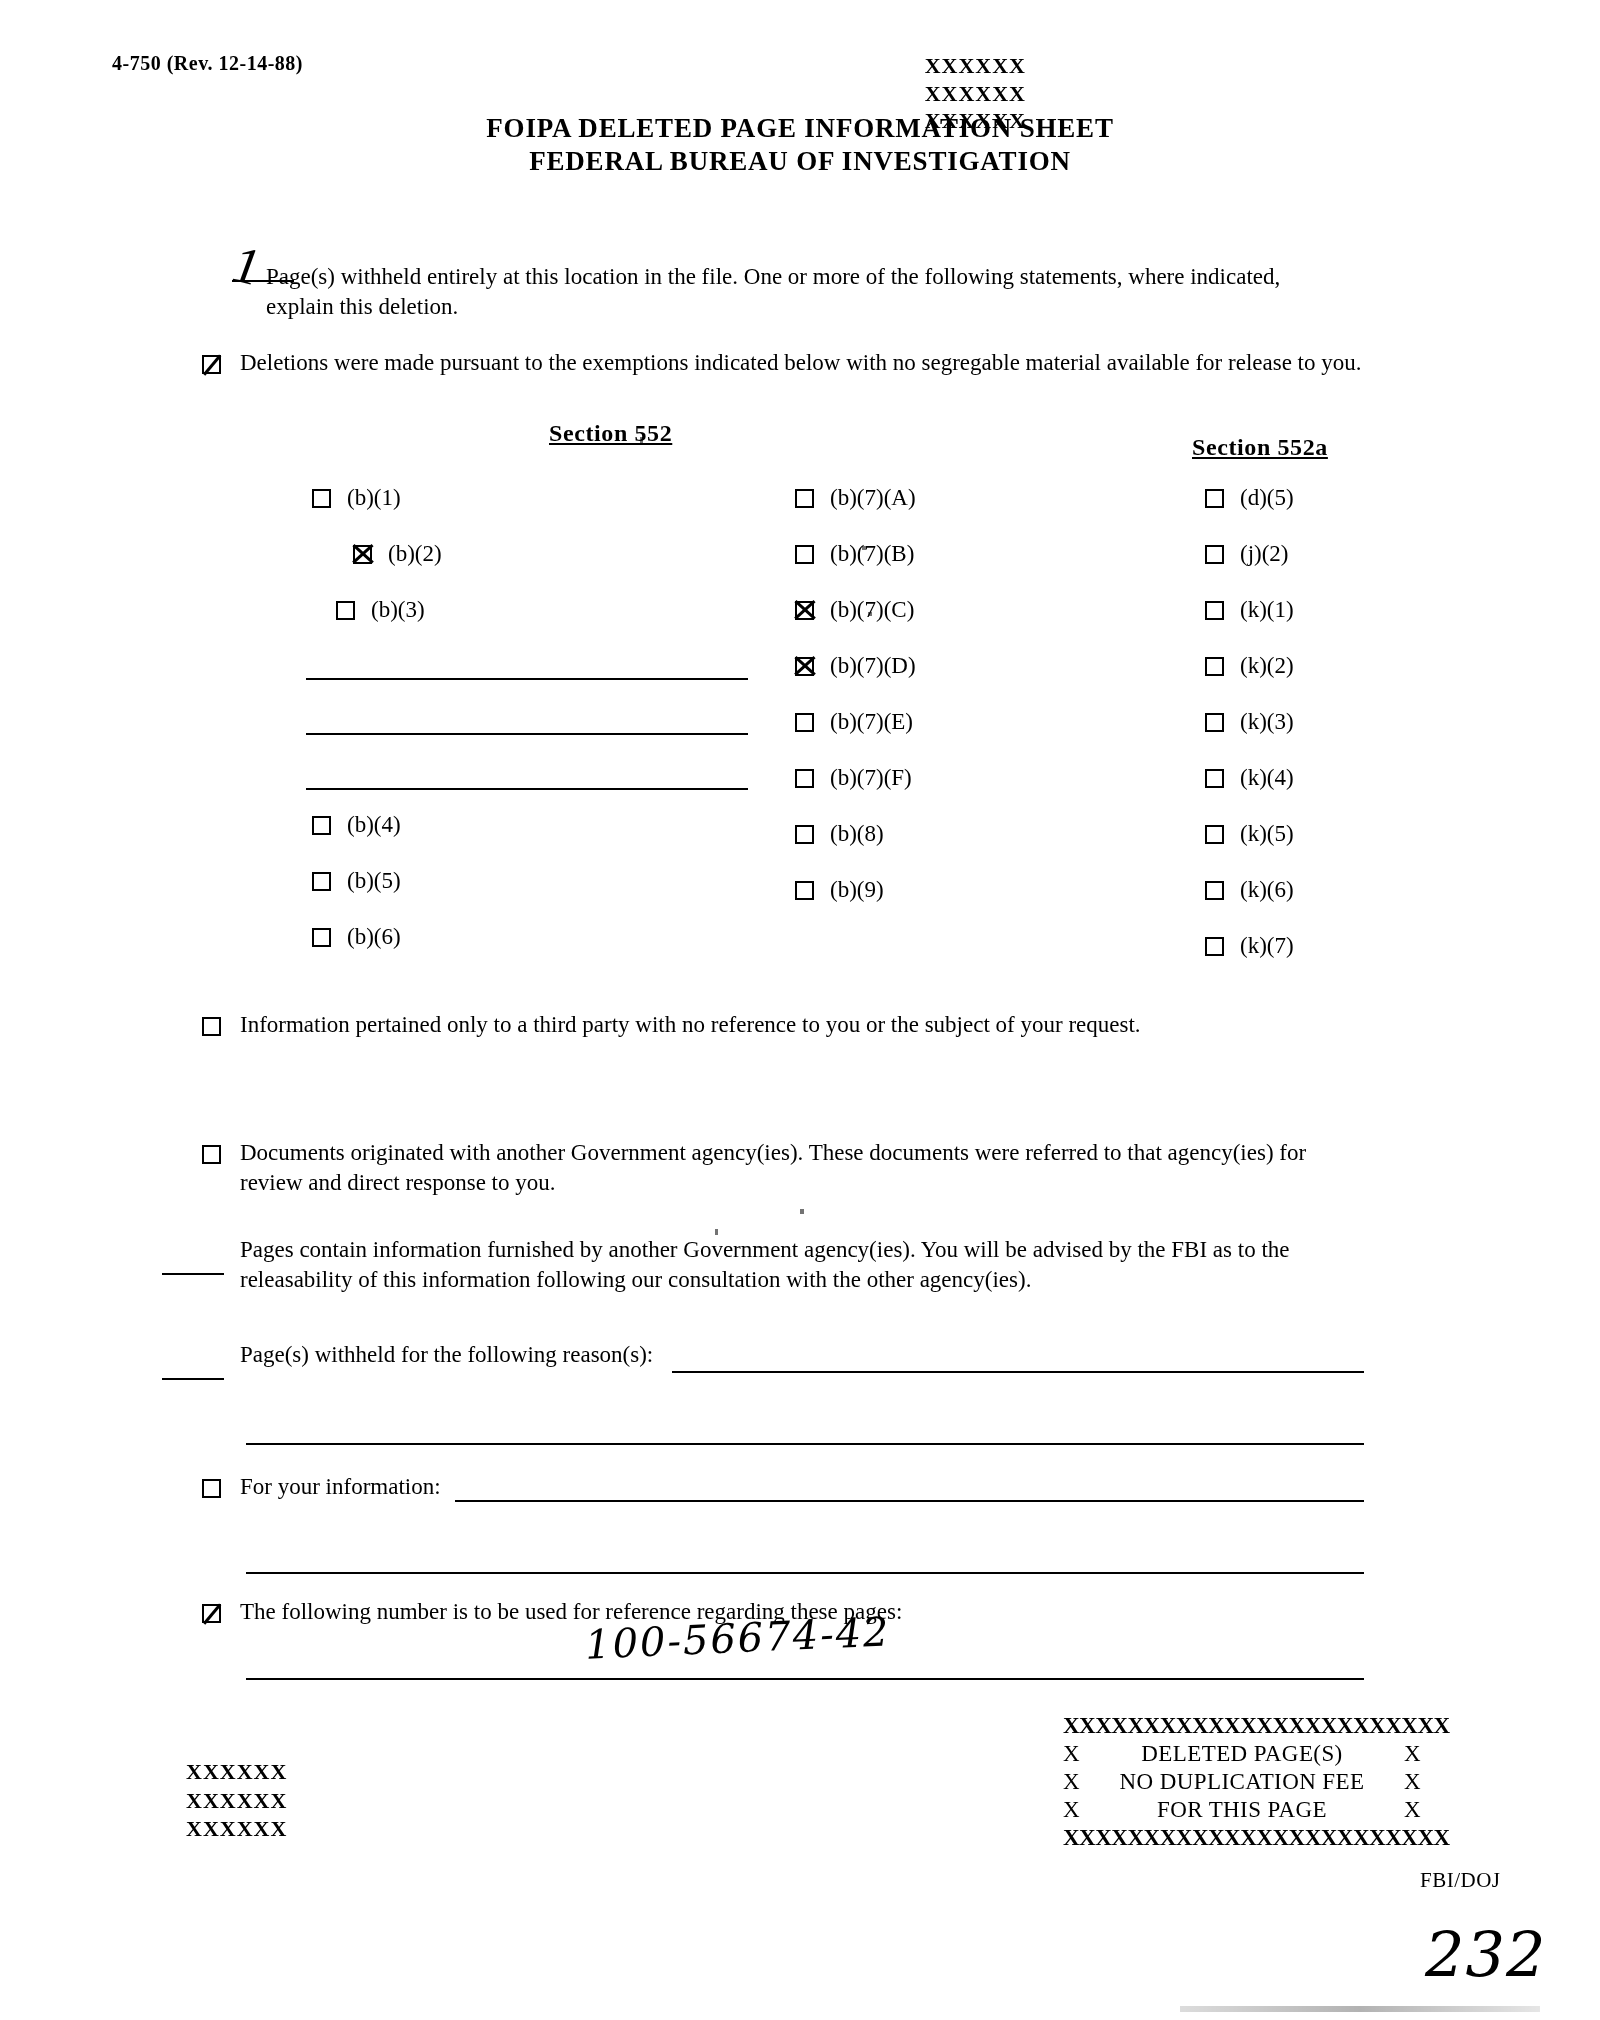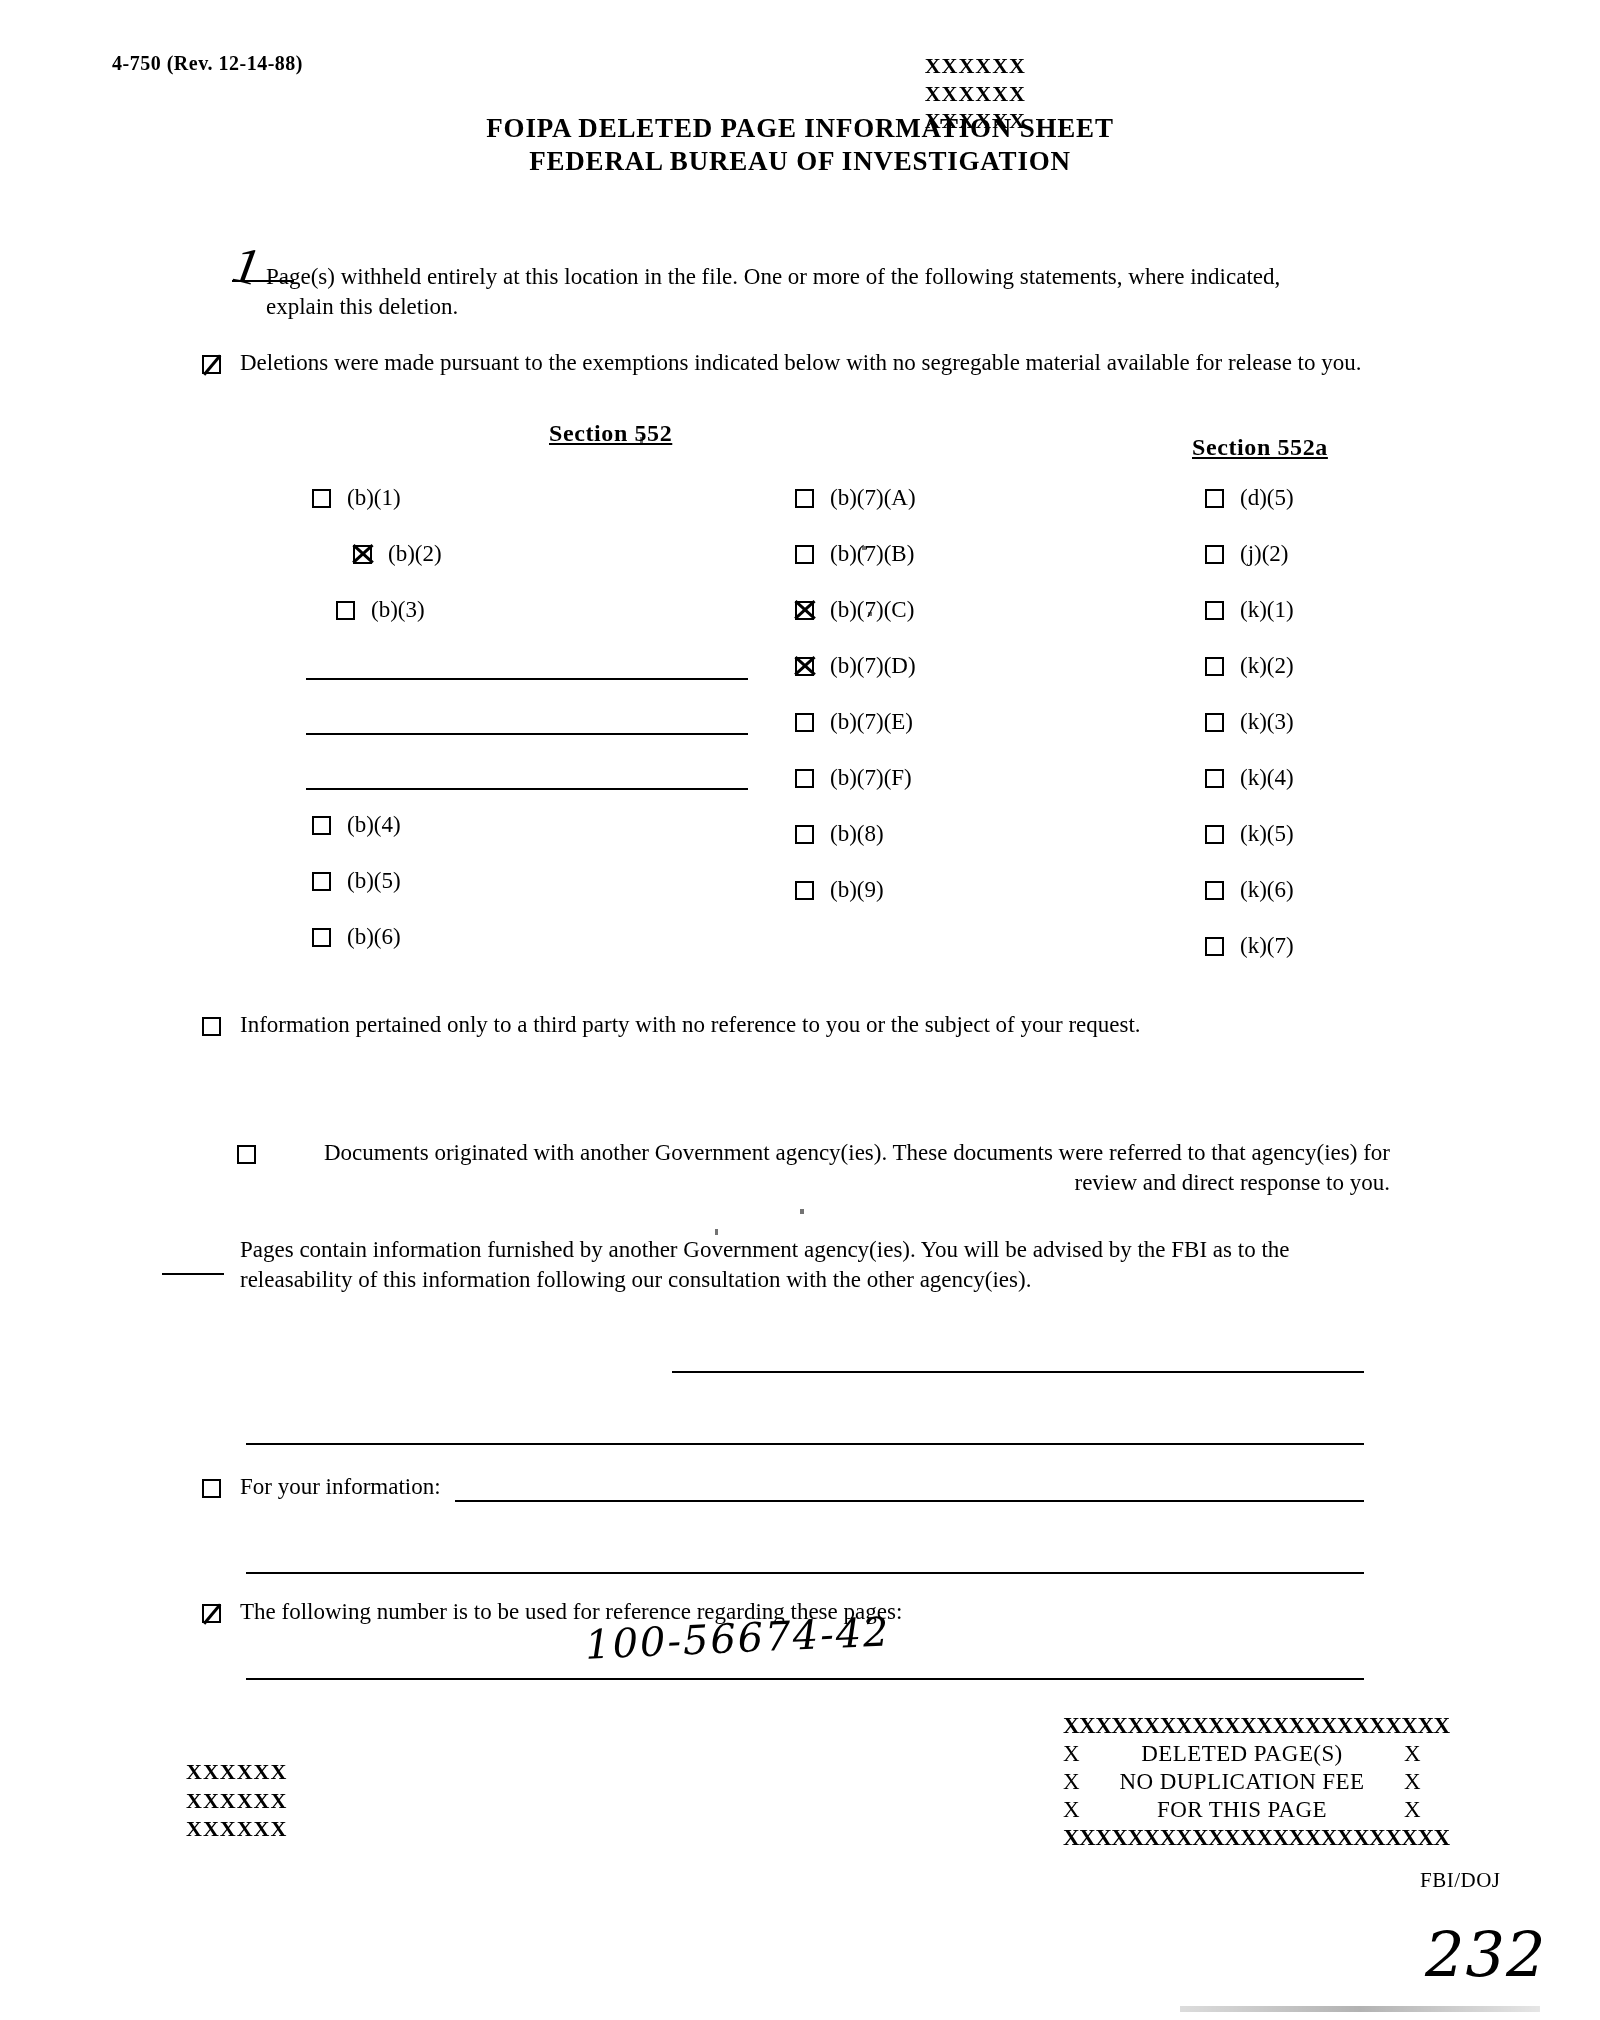--- a/index.html
+++ b/index.html
@@ -378,34 +378,40 @@
   </div>
 
   <div class="stmt body-text" style="left:202px; top:1010px; width:1160px;">
     <div class="mark-slot">
       <span class="cbox"></span>
     </div>
     <div class="stmt-text">Information pertained only to a third party with no reference to you or the subject of your request.</div>
   </div>
 
 
-  <div class="stmt body-text" style="left:218px; top:1138px; width:1172px;text-align:right;">
+  <div class="stmt body-text" style="left:202px; top:1138px; width:1172px;">
     <div class="mark-slot">
       <span class="cbox"></span>
     </div>
     <div class="stmt-text">Documents originated with another Government agency(ies).  These documents were referred to that agency(ies) for review and direct response to you.</div>
   </div>
 
   <div class="stmt body-text" style="left:202px; top:1235px; width:1172px;">
     <div class="mark-slot">
       <span class="blankmark" style="position:absolute; left:-40px; top:18px;"></span>
     </div>
     <div class="stmt-text">Pages contain information furnished by another Government agency(ies).  You will be advised by the FBI as to the releasability of this information following our consultation with the other agency(ies).</div>
   </div>
 
+  <div class="stmt body-text" style="left:202px; top:1340px; width:520px;">
+    <div class="mark-slot">
+      <span class="blankmark" style="position:absolute; left:-40px; top:18px;"></span>
+    </div>
+    <div class="stmt-text">Page(s) withheld for the following reason(s):</div>
+  </div>
   <div class="rule" style="left:672px; top:1371px; width:692px;"></div>
   <div class="rule" style="left:246px; top:1443px; width:1118px;"></div>
 
   <div class="stmt body-text" style="left:202px; top:1472px; width:270px;">
     <div class="mark-slot">
       <span class="cbox"></span>
     </div>
     <div class="stmt-text">For your information:</div>
   </div>
   <div class="rule" style="left:455px; top:1500px; width:909px;"></div>

